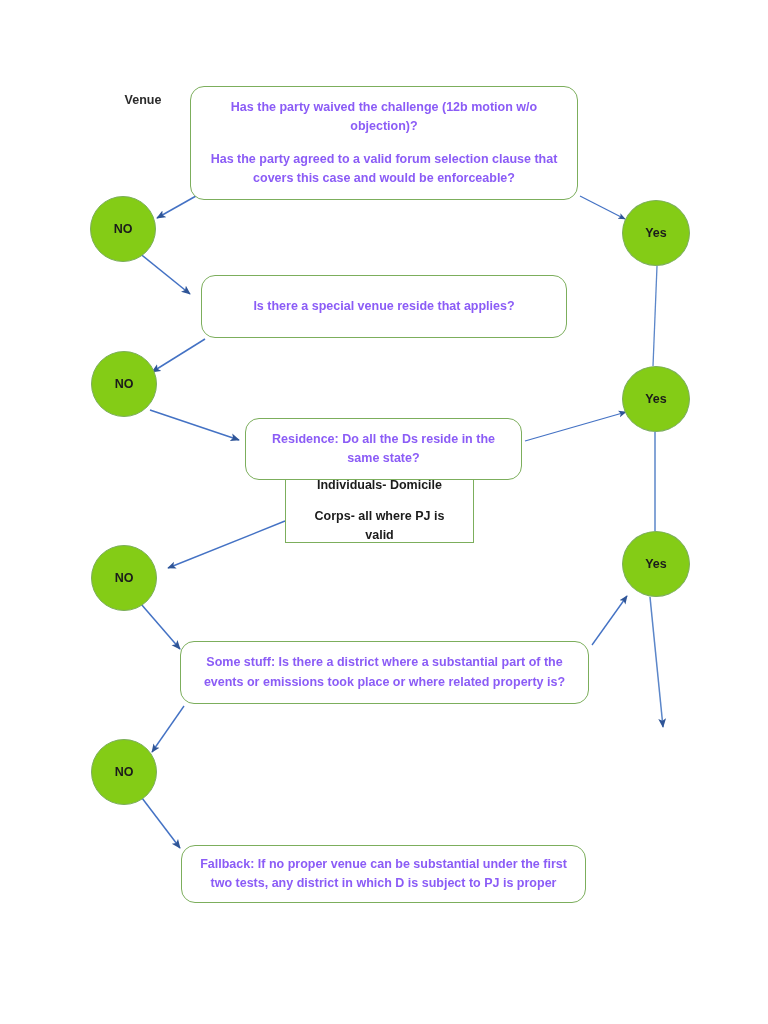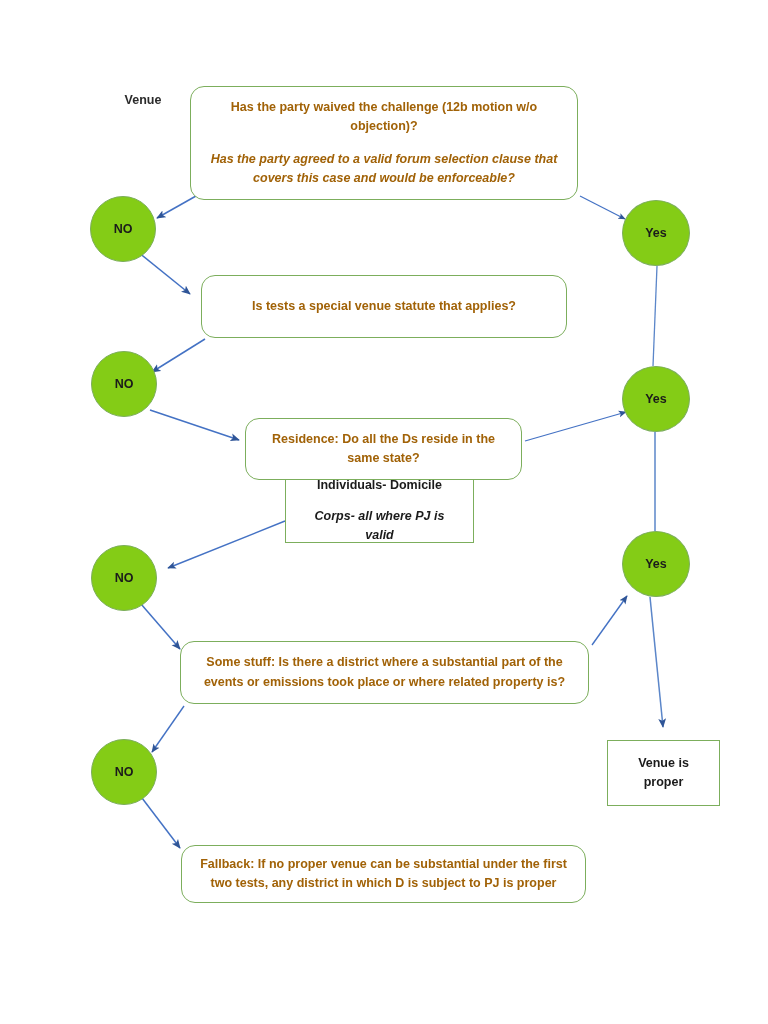--- a/index.html
+++ b/index.html
@@ -31,21 +31,21 @@
     box-sizing: border-box;
     display: flex;
     align-items: center;
     justify-content: center;
     text-align: center;
   }
   .rounded-box {
     border: 1.4px solid #7CAE5C;
     border-radius: 14px;
     background: #ffffff;
-    color: #a16207;
+    color: #8b5cf6;
     font-weight: bold;
     font-size: 12.5px;
     line-height: 1.55;
     padding: 8px 18px;
   }
   .sharp-box {
     border: 1.6px solid #7CAE5C;
     background: #ffffff;
     color: #1b1b1b;
     font-weight: bold;
@@ -66,21 +66,20 @@
     font-weight: bold;
     font-size: 12.5px;
     justify-content: center;
     text-align: left;
   }
   .para {
     margin: 0;
   }
   .para + .para {
     margin-top: 13px;
-    font-style: italic;
   }
   .sharp-box .para + .para {
     margin-top: 11px;
   }
 </style>
 </head>
 <body>
 
 <div id="canvas">
 
@@ -131,21 +130,21 @@
 
   <div class="node circle" style="left:90px; top:196px; width:66px; height:66px;">
     <span>NO</span>
   </div>
 
   <div class="node circle" style="left:622px; top:200px; width:68px; height:66px;">
     <span>Yes</span>
   </div>
 
   <div class="node rounded-box" style="left:201px; top:275px; width:366px; height:63px; flex-direction:column;">
-    <p class="para">Is tests a special venue statute that applies?</p>
+    <p class="para">Is there a special venue reside that applies?</p>
   </div>
 
   <div class="node circle" style="left:91px; top:351px; width:66px; height:66px;">
     <span>NO</span>
   </div>
 
   <div class="node circle" style="left:622px; top:366px; width:68px; height:66px;">
     <span>Yes</span>
   </div>
 
@@ -167,21 +166,18 @@
   </div>
 
   <div class="node rounded-box" style="left:180px; top:641px; width:409px; height:63px; flex-direction:column;">
     <p class="para">Some stuff: Is there a district where a substantial part of the events or emissions took place or where related property is?</p>
   </div>
 
   <div class="node circle" style="left:91px; top:739px; width:66px; height:66px;">
     <span>NO</span>
   </div>
 
-  <div class="node sharp-box" style="left:607px; top:740px; width:113px; height:66px; flex-direction:column;">
-    <p class="para">Venue is proper</p>
-  </div>
 
   <div class="node rounded-box" style="left:181px; top:845px; width:405px; height:58px; flex-direction:column;">
     <p class="para">Fallback: If no proper venue can be substantial under the first two tests, any district in which D is subject to PJ is proper</p>
   </div>
 
 </div>
 
 </body></html>

